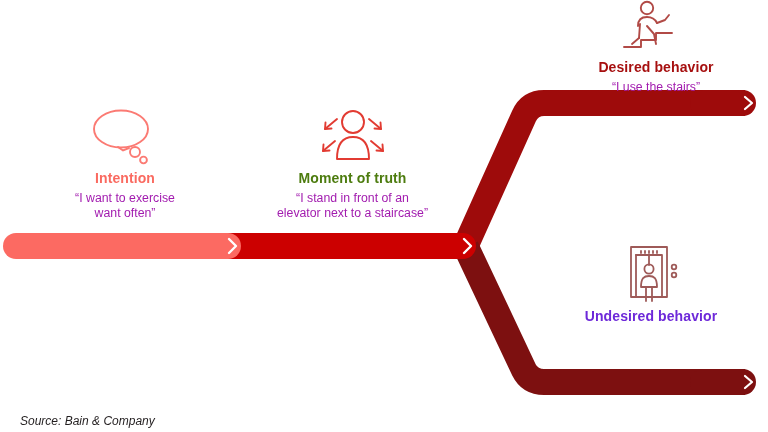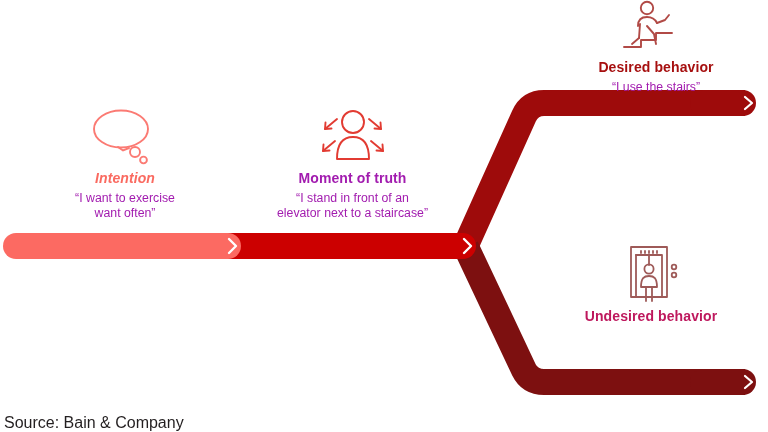--- a/index.html
+++ b/index.html
@@ -43,45 +43,46 @@
     font-size: 12.3px;
     line-height: 14.6px;
     color: #a21caf;
     margin-top: 4px;
   }
   #node-intention {
     left: 25px;
     top: 105px;
     width: 200px;
   }
-  #node-intention .node-title { color: #fa6a60; font-style: italic; }
+  #node-intention .node-title { color: #fa6a60; }
   #node-moment {
     left: 240px;
     top: 105px;
     width: 225px;
   }
-  #node-moment .node-title { color: #a21caf; }
+  #node-moment .node-title { color: #4d7c0f; }
   #node-desired {
     left: 545px;
     top: 0px;
     width: 222px;
   }
   #node-desired .node-title { color: #a60f0f; }
   #node-undesired {
     left: 535px;
     top: 243px;
     width: 232px;
   }
-  #node-undesired .node-title { color: #be185d; }
+  #node-undesired .node-title { color: #6d28d9; }
   .source-note {
     position: absolute;
-    left: 4px;
+    left: 20px;
     top: 414px;
-    font-size: 16px;
+    font-size: 12px;
     color: #231f20;
+    font-style: italic;
   }
 </style>
 </head>
 <body>
 
 <div id="stage">
 
   <svg class="flow-svg" viewBox="0 0 768 432">
 
     <path d="M 466 245 L 524 116 Q 530 103 544 103 L 745 103" fill="none" stroke="#9e0b0b" stroke-width="26" stroke-linecap="butt" stroke-linejoin="round"></path>

